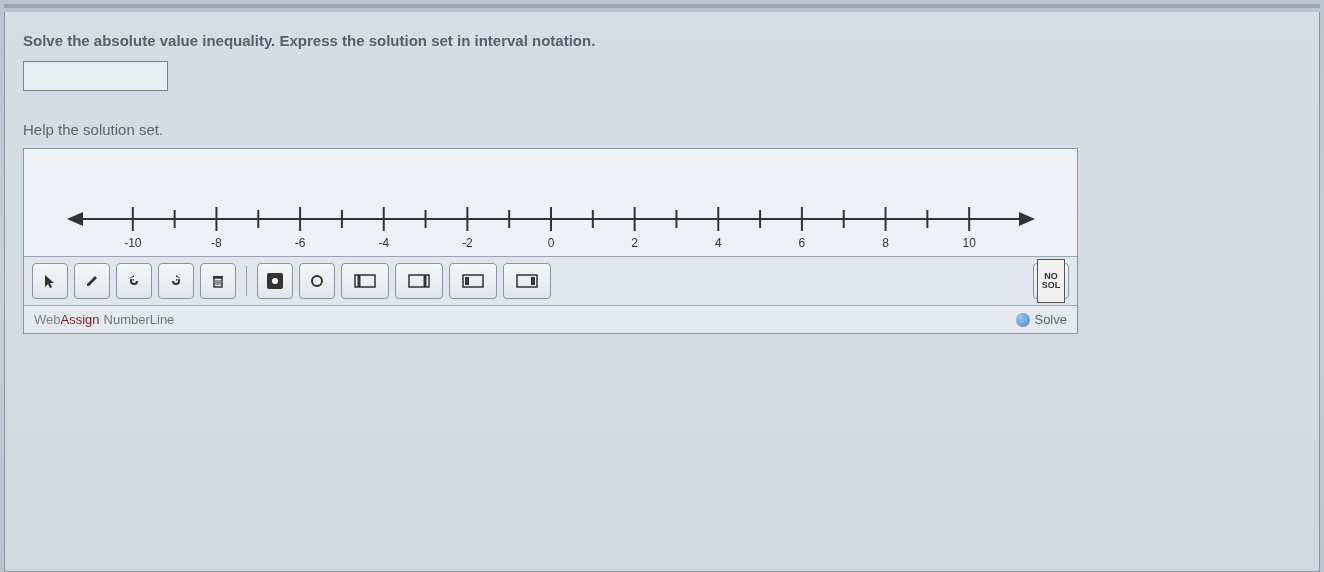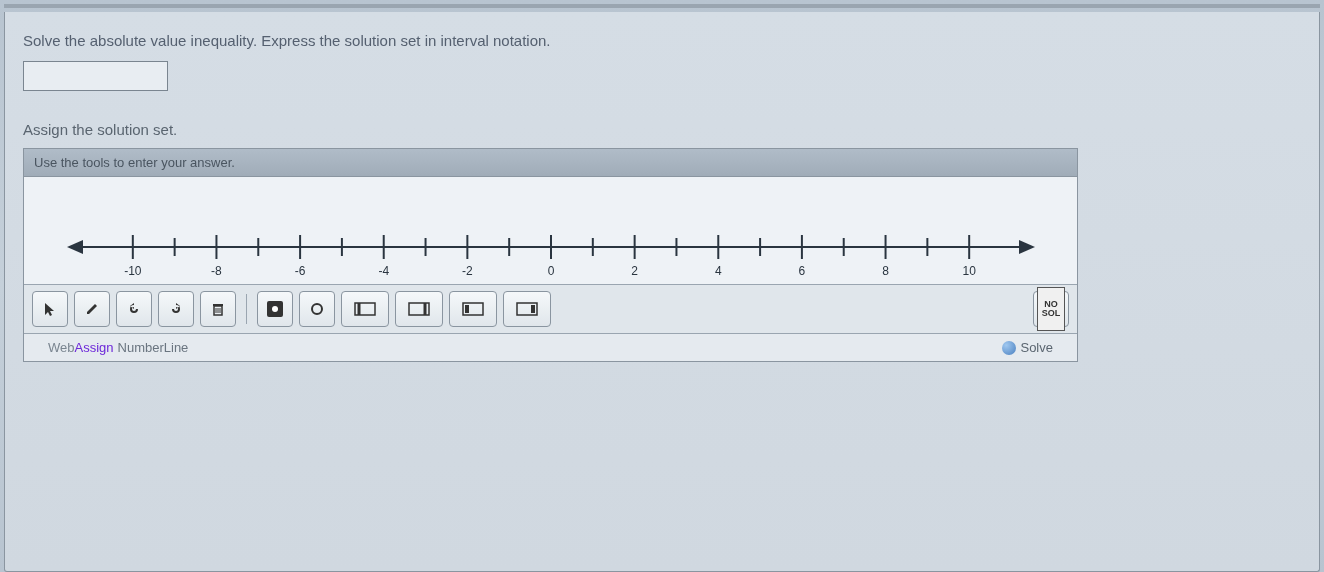--- a/index.html
+++ b/index.html
@@ -23,21 +23,21 @@
   }
   .topbar {
     height: 4px;
     background: #9aa5b0;
     margin: 4px 4px 0 4px;
   }
   .instruction {
     font-size: 15px;
     color: #556070;
     margin: 8px 0 12px 0;
-    font-weight: 400;
+    font-weight: 700;
   }
   .equation {
     font-family: 'Times New Roman', serif;
     font-size: 17px;
     color: #4a5055;
     margin-left: 80px;
     margin-bottom: 18px;
   }
   .answer-input {
     width: 145px;
@@ -107,28 +107,28 @@
     border: 1px solid #555;
     background: #f0f0f0;
     font-size: 9px;
     line-height: 9px;
     text-align: center;
     padding: 12px 4px;
     font-weight: bold;
     color: #333;
   }
   .footer {
-    padding: 6px 24px;
+    padding: 6px 10px;
     font-size: 13px;
     color: #6a7580;
     display: flex;
     align-items: center;
   }
   .footer .brand1 { color: #7a8590; }
-  .footer .brand2 { color: #6d28d9; }
+  .footer .brand2 { color: #7f1d1d; }
   .footer .brand3 { color: #6a7580; margin-left: 4px; }
   .help {
     margin-left: auto;
     display: flex;
     align-items: center;
     gap: 4px;
     color: #5a6570;
   }
   .help-icon {
     width: 14px; height: 14px;
@@ -140,24 +140,23 @@
 </head>
 <body>
 
 <div class="topbar"></div>
 <div class="content">
 
   <div class="instruction">Solve the absolute value inequality. Express the solution set in interval notation.</div>
 
   <input type="text" class="answer-input" style="">
 
-  <div class="subhead">Assign the solution set.</div>
+  <div class="subhead">Help the solution set.</div>
 
   <div class="widget">
-    <div class="widget-hdr">Use the tools to enter your answer.</div>
 
     <div class="canvas-area">
       <svg class="numberline" width="1000" height="80">
           <line x1="26" y1="30" x2="974" y2="30"></line>
           <polygon points="16,30 32,23 32,37" fill="#2a3540"></polygon>
           <polygon points="984,30 968,23 968,37" fill="#2a3540"></polygon>
           <line x1="81.81818181818181" y1="18" x2="81.81818181818181" y2="42"></line>
           <text x="81.81818181818181" y="58" text-anchor="middle">-10</text>
           <line x1="165.45454545454544" y1="18" x2="165.45454545454544" y2="42"></line>
           <text x="165.45454545454544" y="58" text-anchor="middle">-8</text>

